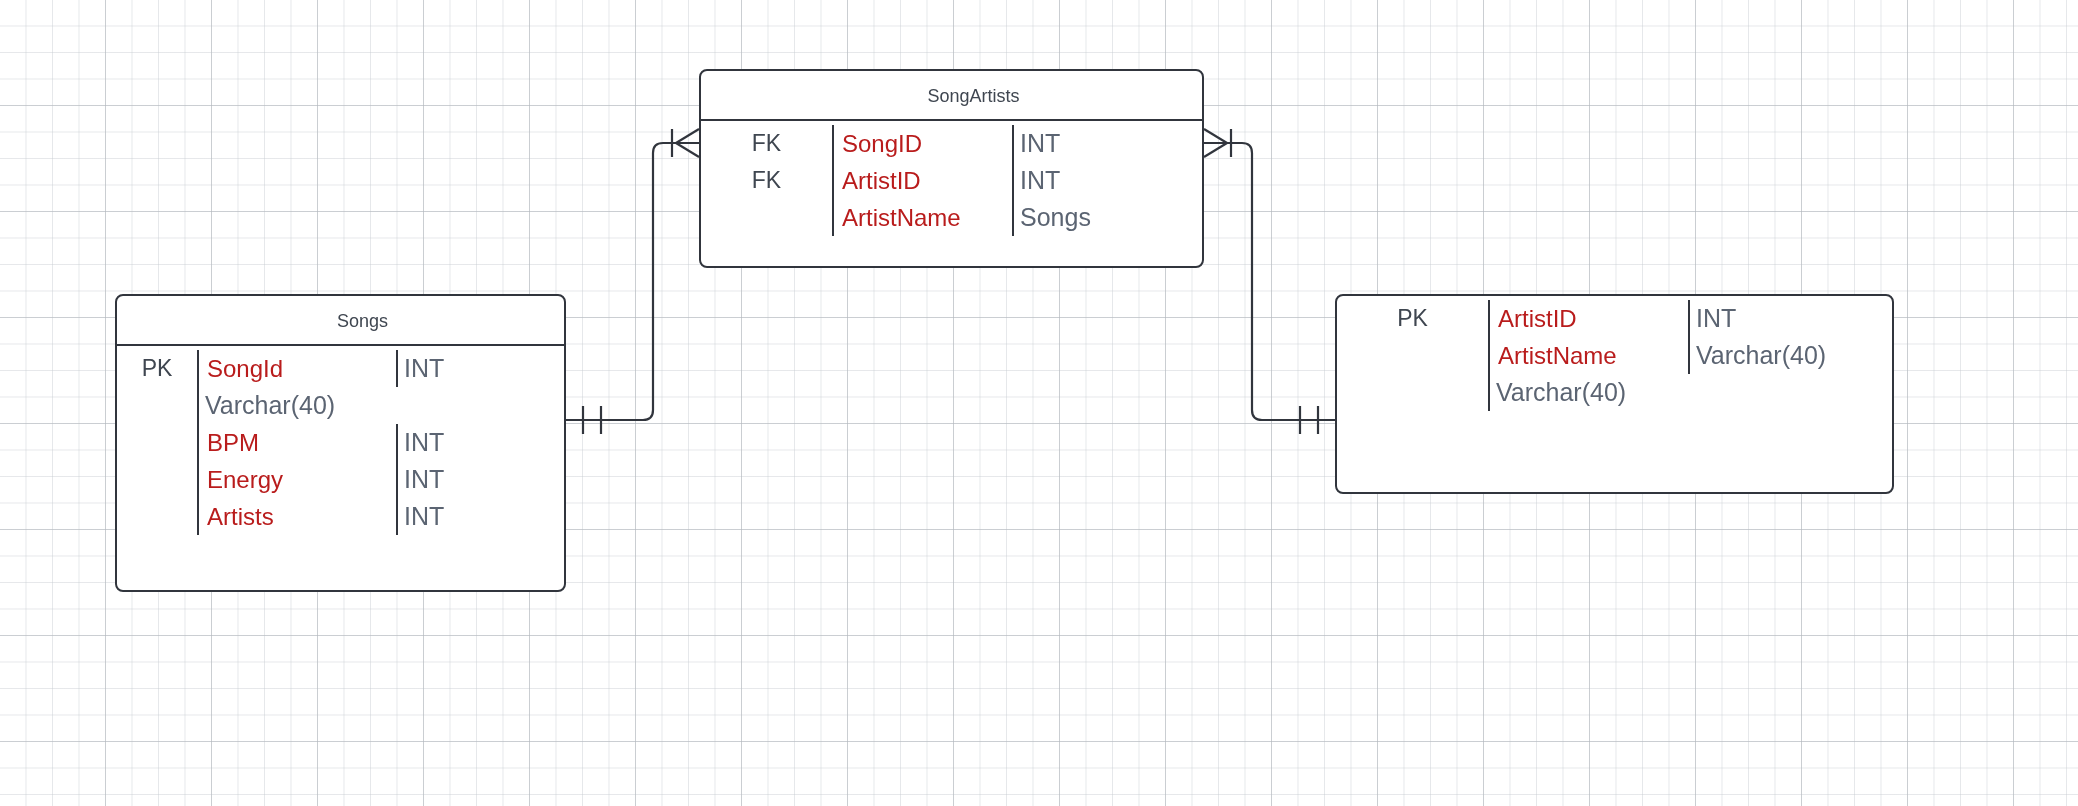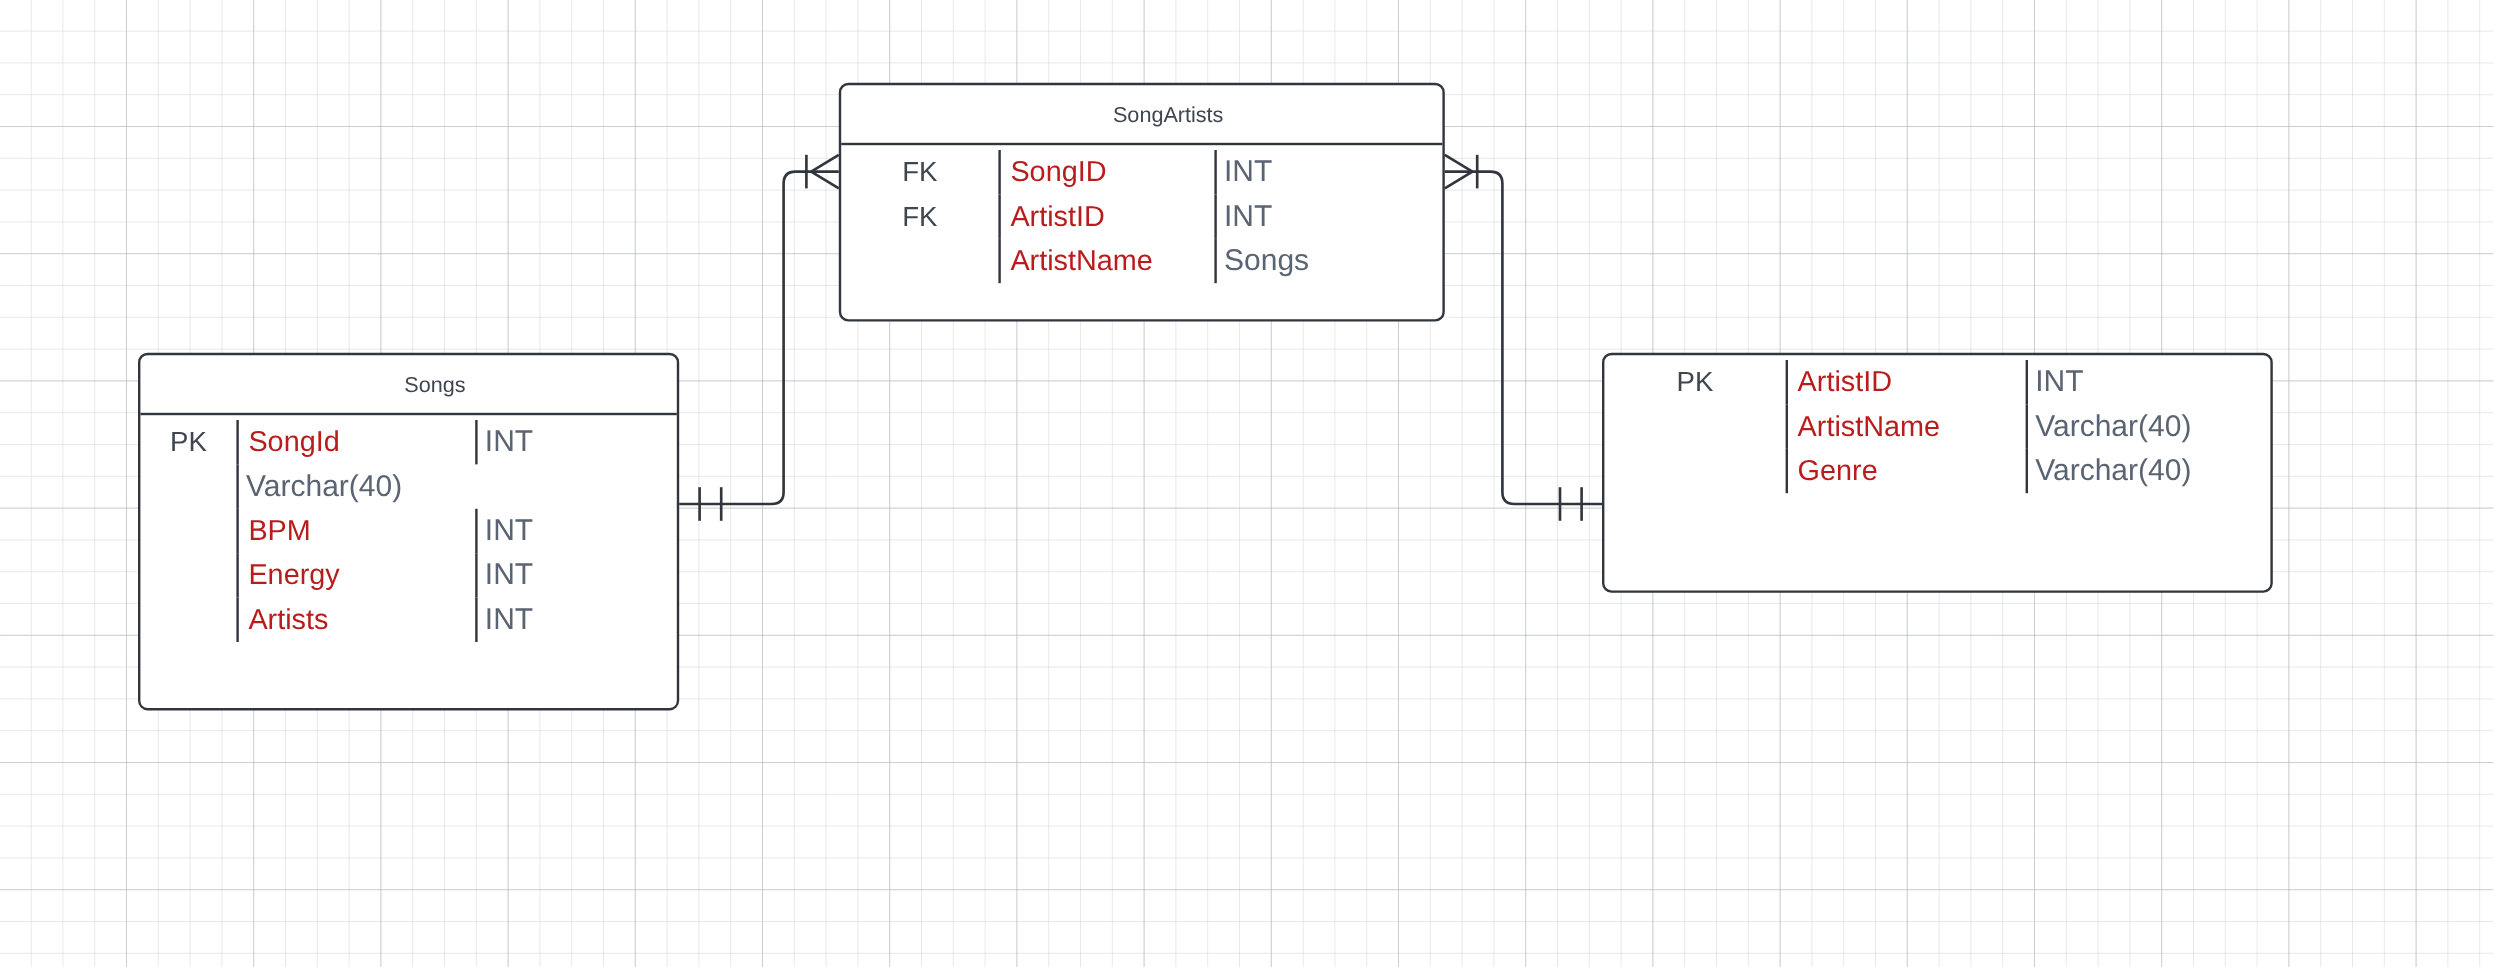--- a/index.html
+++ b/index.html
@@ -182,19 +182,18 @@
         <div class="attr-name" style="width:200px">ArtistID</div>
         <div class="attr-type">INT</div>
       </div>
       <div class="attr-row">
         <div class="attr-key" style="width:153px"></div>
         <div class="attr-name" style="width:200px">ArtistName</div>
         <div class="attr-type">Varchar(40)</div>
       </div>
       <div class="attr-row">
         <div class="attr-key" style="width:153px"></div>
-        <div class="attr-name" style="width:200px">Genre</div>
         <div class="attr-type">Varchar(40)</div>
       </div>
     </div>
   </div>
 
 </div>
 
 </body></html>

